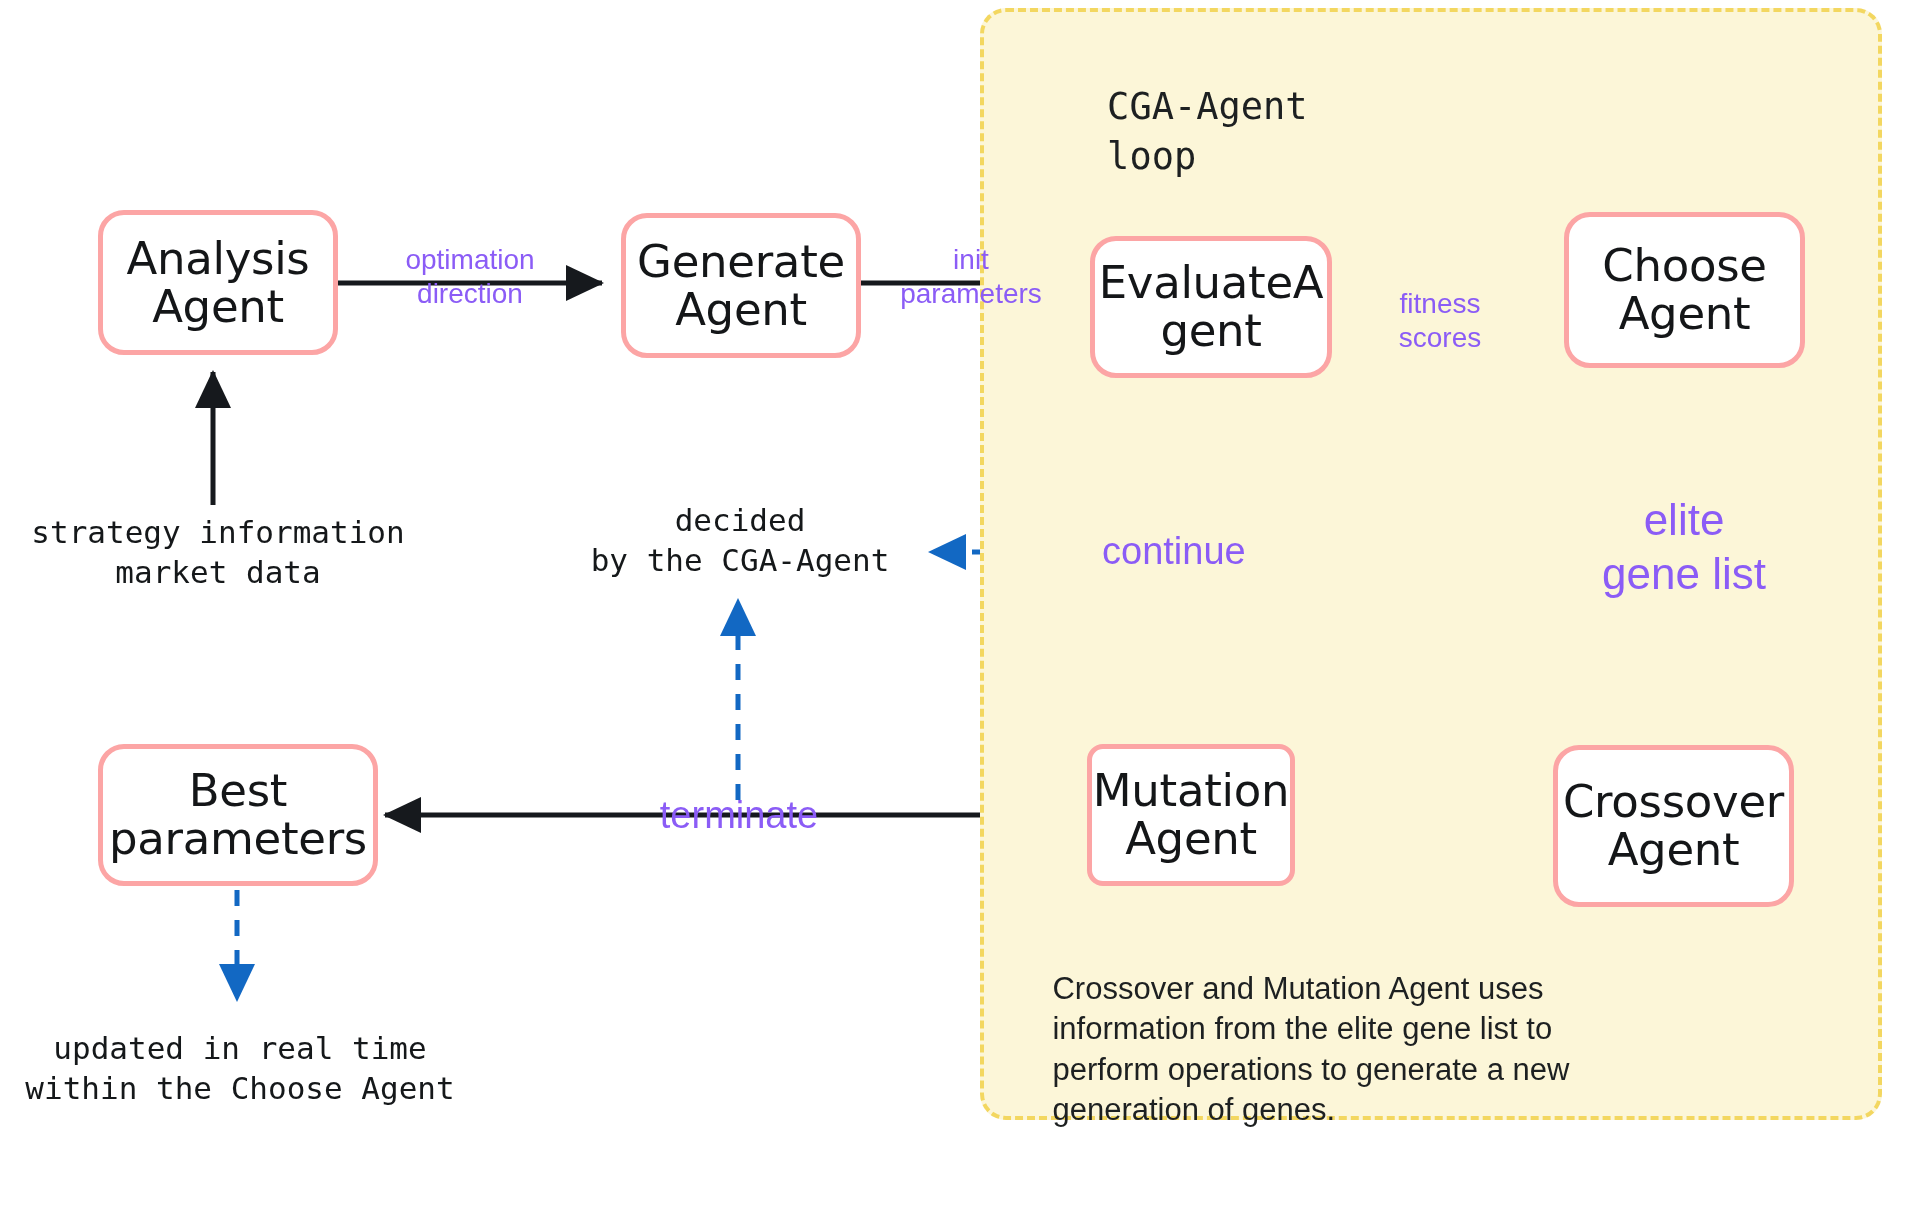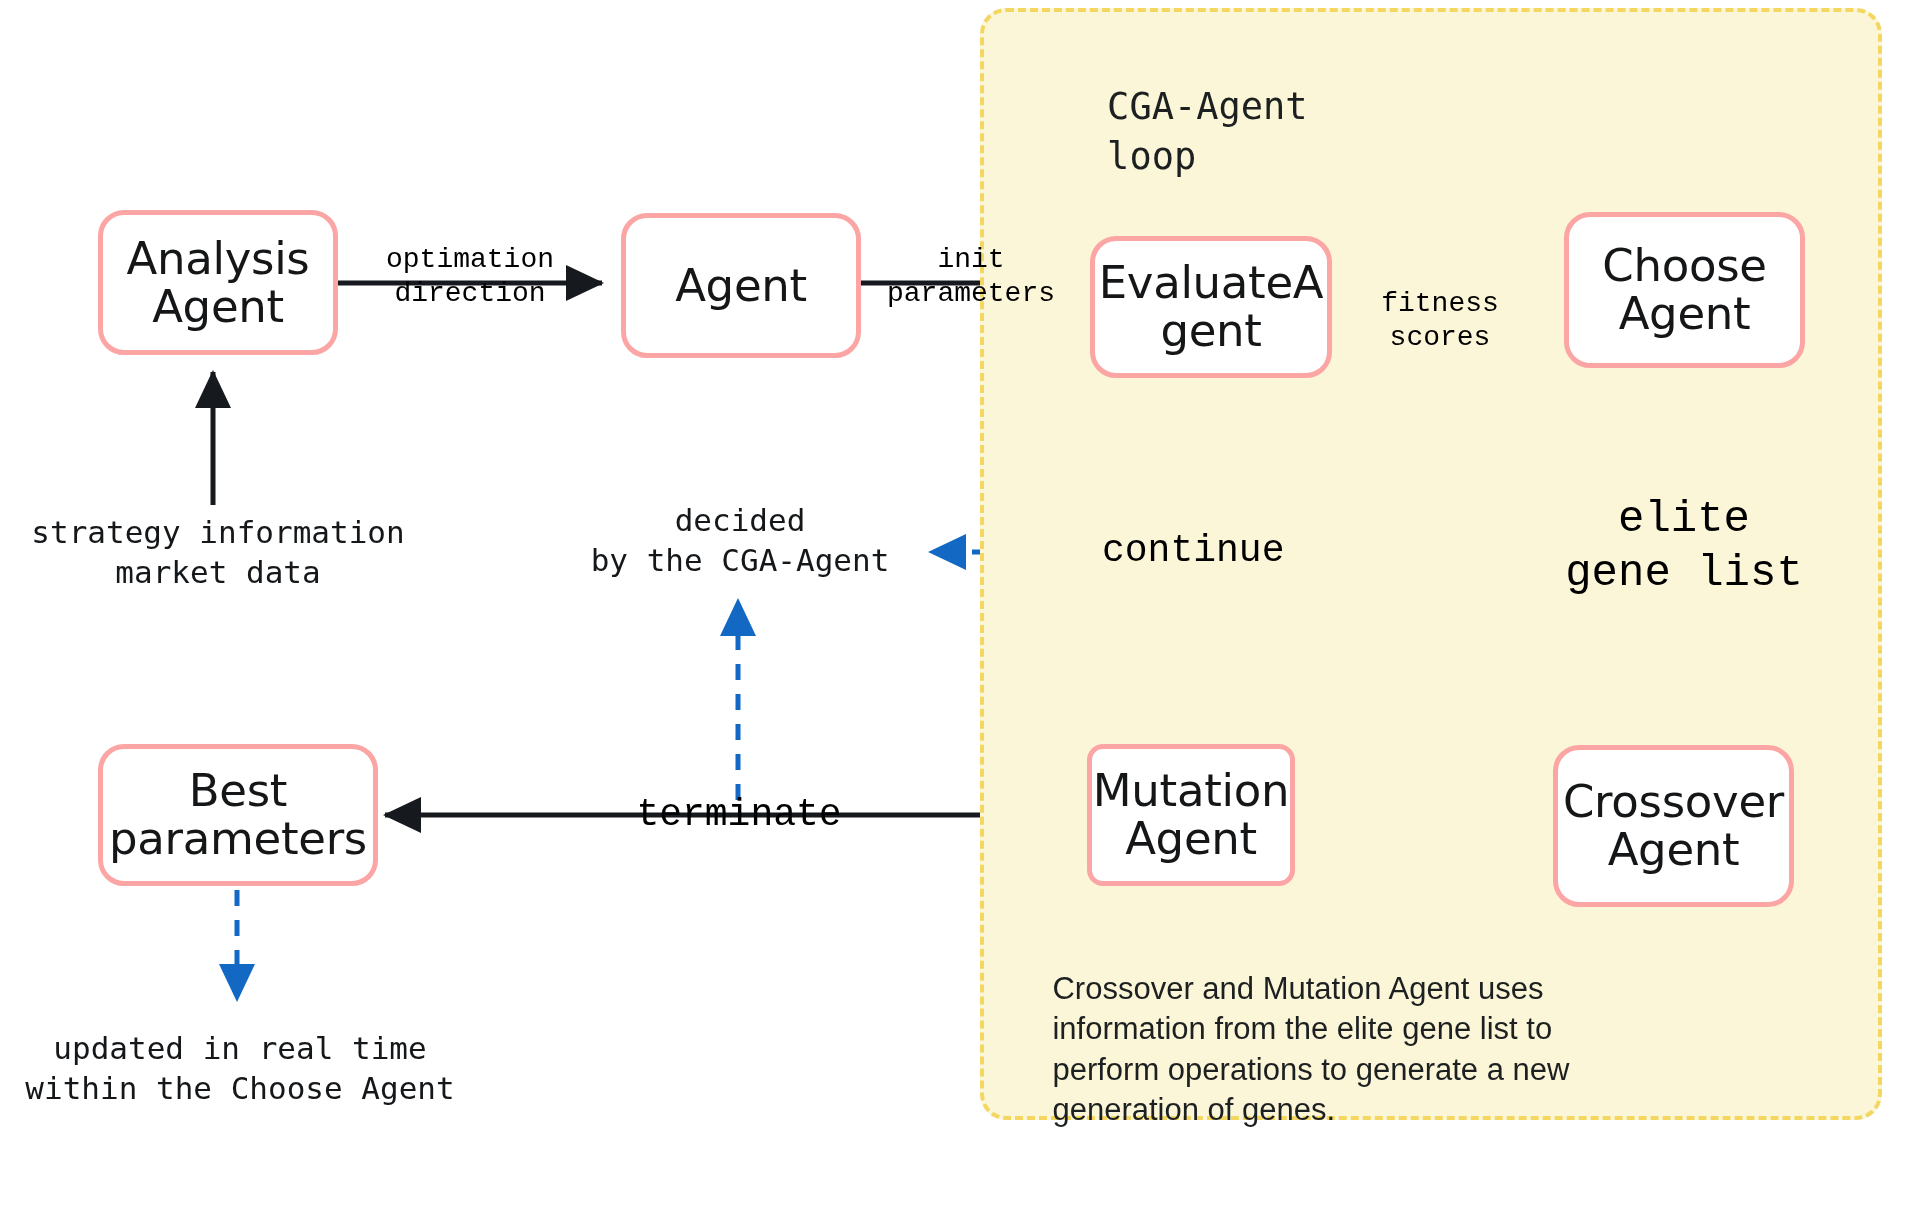--- a/index.html
+++ b/index.html
@@ -67,22 +67,22 @@
     position: absolute;
     font-family: Liberation Sans, sans-serif;
     font-size: 31px;
     color: #1d2021;
     line-height: 1.31;
     white-space: pre;
     z-index: 4;
   }
   .edge-label {
     position: absolute;
-    font-family: Liberation Mono, monospace;
-    color: #000000;
+    font-family: Liberation Sans, sans-serif;
+    color: #8b5cf6;
     line-height: 1.22;
     white-space: pre;
     text-align: center;
     z-index: 6;
   }
   .edge-label.sm { font-size: 28px; }
   .edge-label.md { font-size: 38px; }
   .edge-label.lg { font-size: 44px; }
   .plain-note {
     position: absolute;
@@ -152,20 +152,21 @@
       <path d="M237,890 L237,1000" marker-end="url(#ahb)"></path>
     </g>
   </svg>
 
   <div class="node node-lg" style="left:98px; top:210px; width:240px; height:145px;">
     <span class="ln">Analysis</span>
     <span class="ln">Agent</span>
   </div>
 
   <div class="node node-lg" style="left:621px; top:213px; width:240px; height:145px;">
+    <span class="ln">Generate</span>
     <span class="ln">Agent</span>
   </div>
 
   <div class="node node-lg" style="left:1090px; top:212px; width:242px; height:142px;margin-top:24px;">
     <span class="ln">EvaluateA</span>
     <span class="ln">gent</span>
   </div>
 
   <div class="node node-lg" style="left:1564px; top:212px; width:241px; height:156px;">
     <span class="ln">Choose</span>

